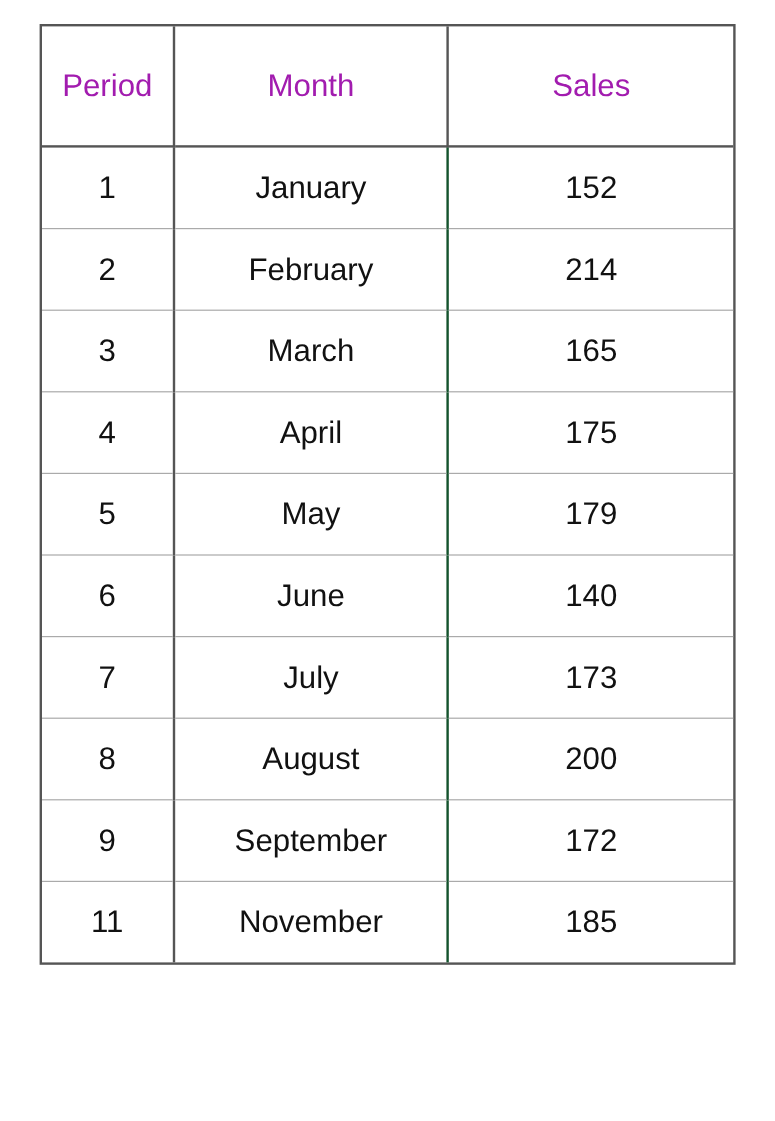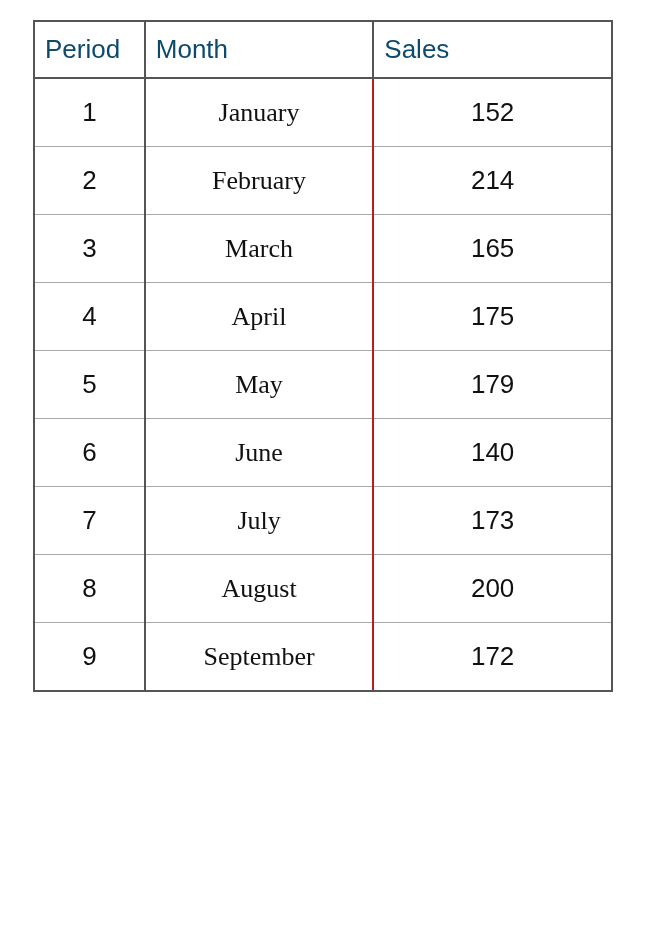--- a/index.html
+++ b/index.html
@@ -24,25 +24,25 @@
       border: 2px solid #555;
     }
 
     table {
       width: 100%;
       border-collapse: collapse;
     }
 
     thead tr th {
       border-bottom: 2px solid #555;
-      padding: 12px 10px;
+      padding: 34px 10px;
       font-size: 26px;
       font-weight: 500;
-      color: #0c4a6e;
-      text-align: left;
+      color: #a21caf;
+      text-align: center;
     }
 
     thead tr th:first-child {
       border-right: 2px solid #555;
       width: 110px;
     }
 
     thead tr th:nth-child(2) {
       border-right: 2px solid #555;
       width: 230px;
@@ -63,22 +63,21 @@
 
     tbody tr:last-child td {
       border-bottom: none;
     }
 
     tbody tr td:first-child {
       border-right: 2px solid #555;
     }
 
     tbody tr td:nth-child(2) {
-      border-right: 2px solid #b91c1c;
-      font-family: Liberation Serif, serif;
+      border-right: 2px solid #14532d;
     }
   </style>
 </head>
 <body>
 
 <div class="table-container">
   <table>
     <thead>
       <tr>
         <th>Period</th>
@@ -125,15 +124,20 @@
         <tr>
           <td>8</td>
           <td>August</td>
           <td>200</td>
         </tr>
         <tr>
           <td>9</td>
           <td>September</td>
           <td>172</td>
         </tr>
+        <tr>
+          <td>11</td>
+          <td>November</td>
+          <td>185</td>
+        </tr>
       </tbody>
   </table>
 </div>
 
 </body></html>

